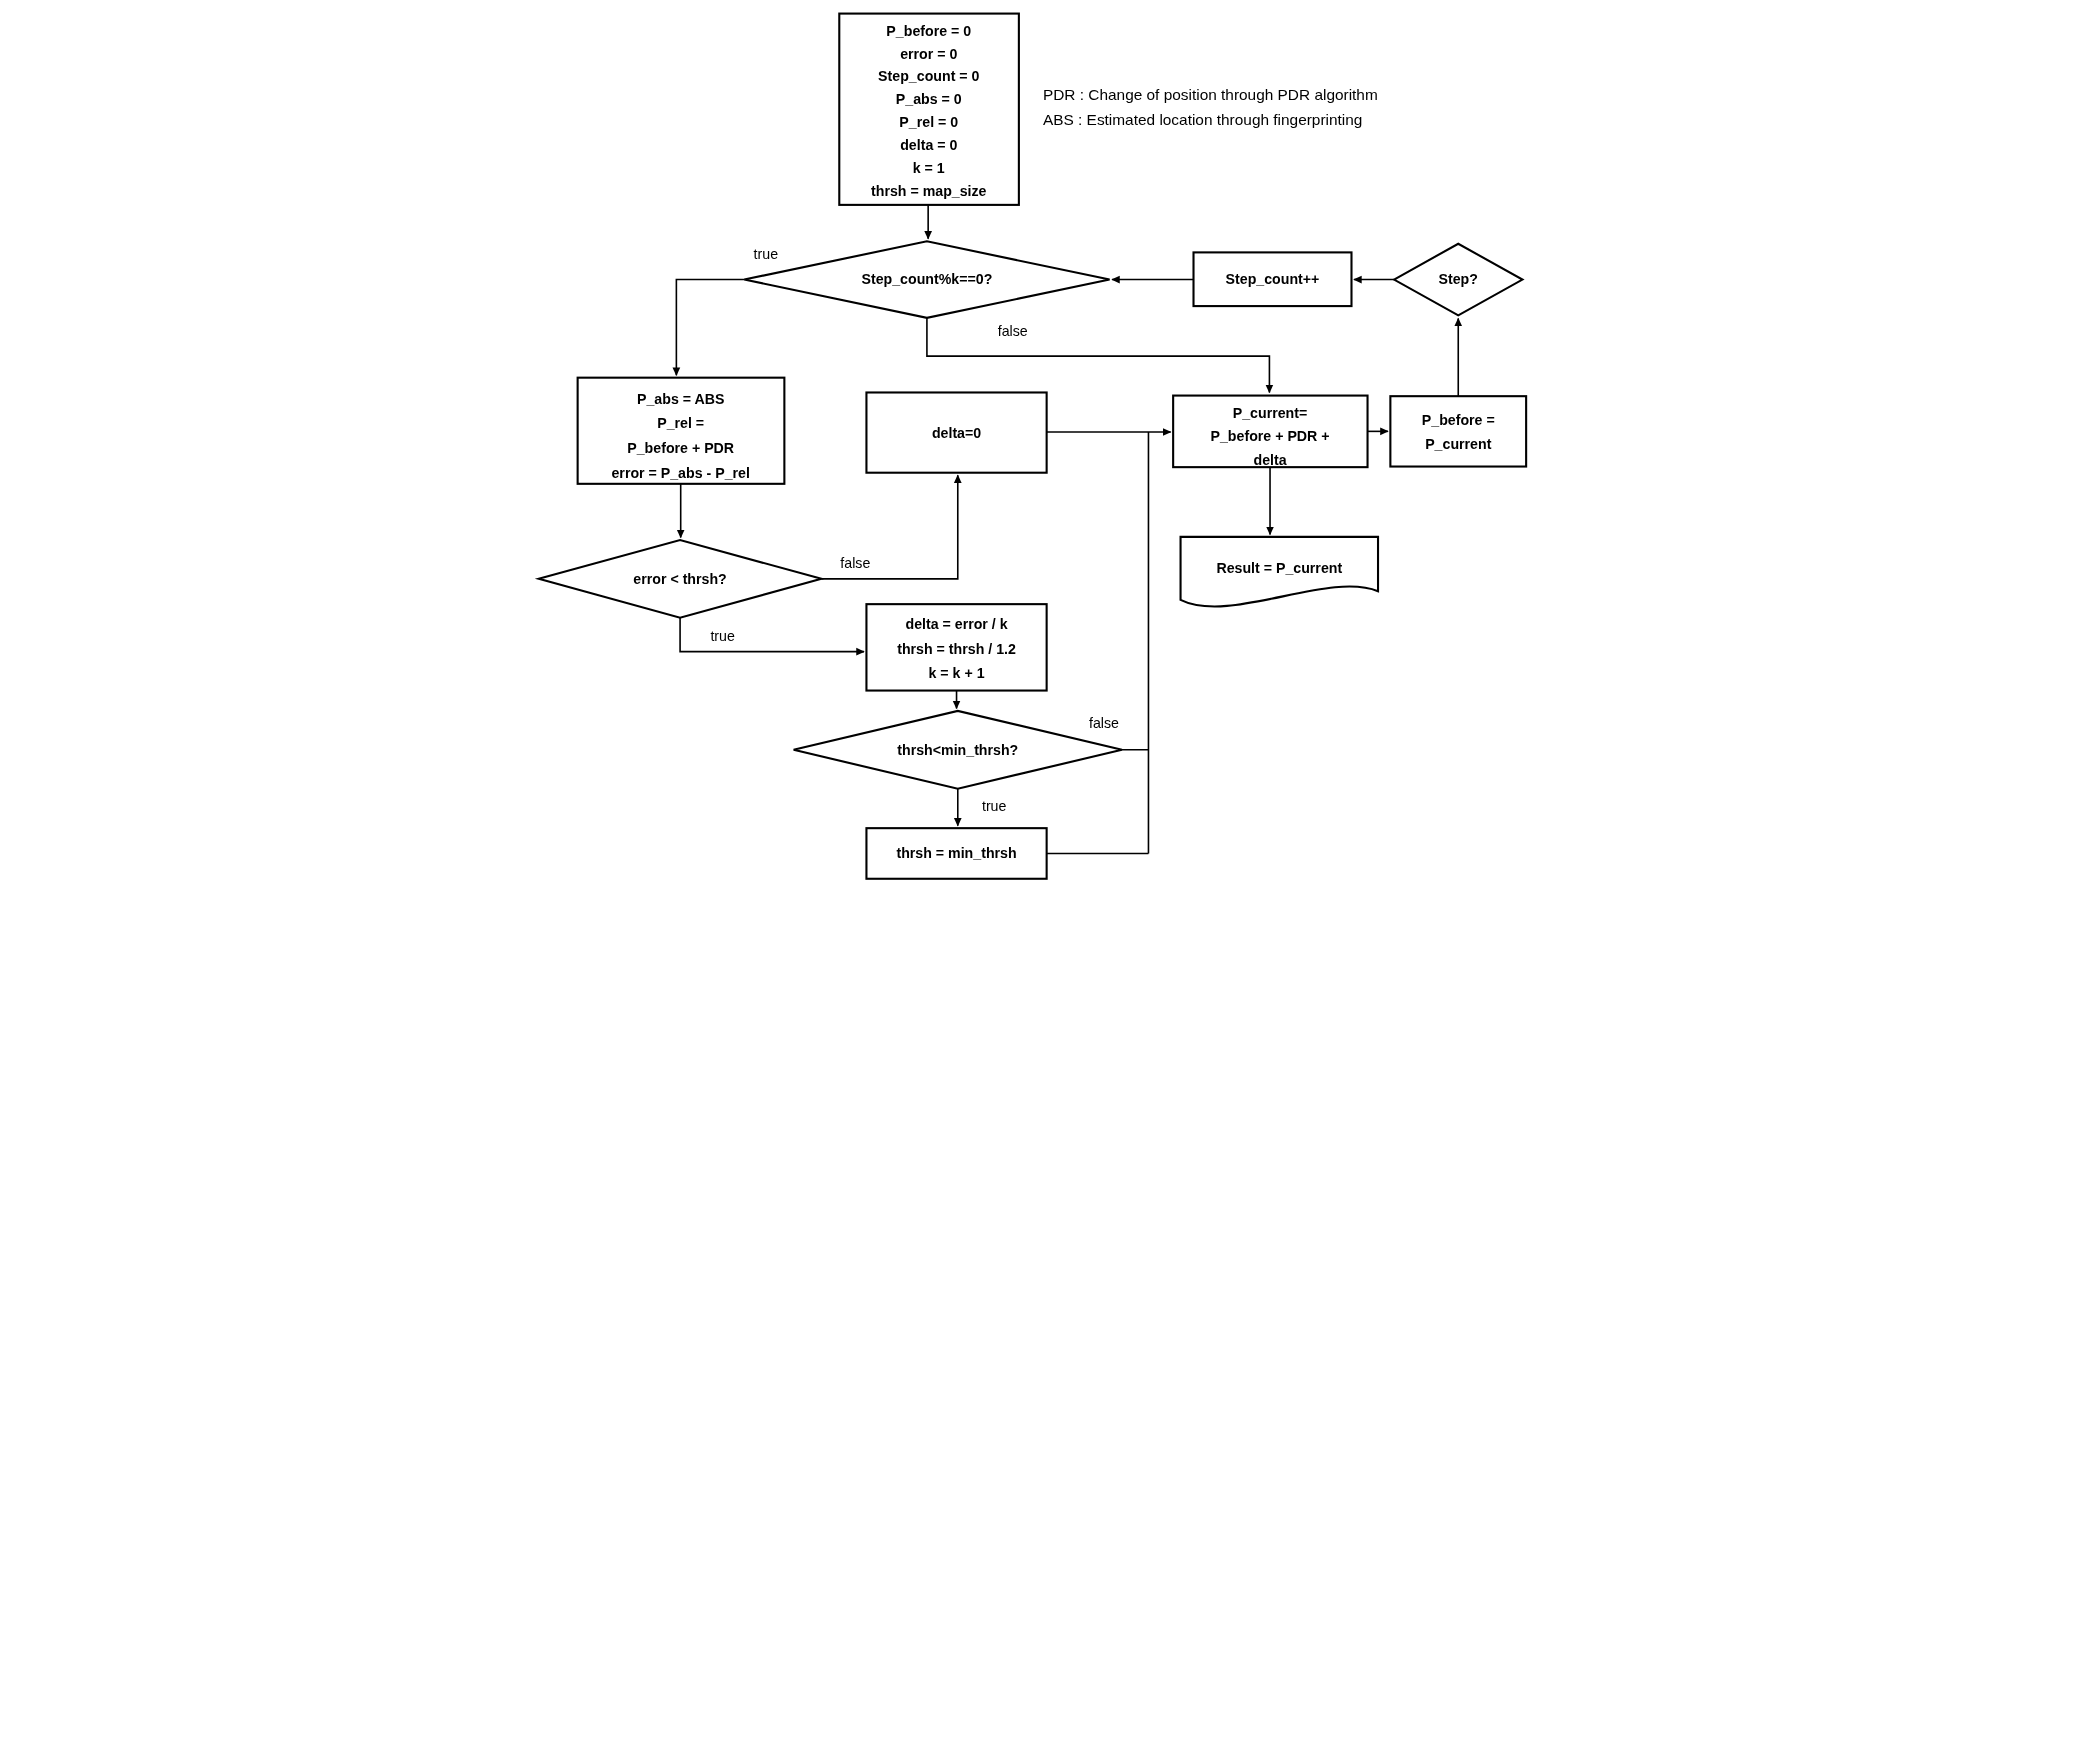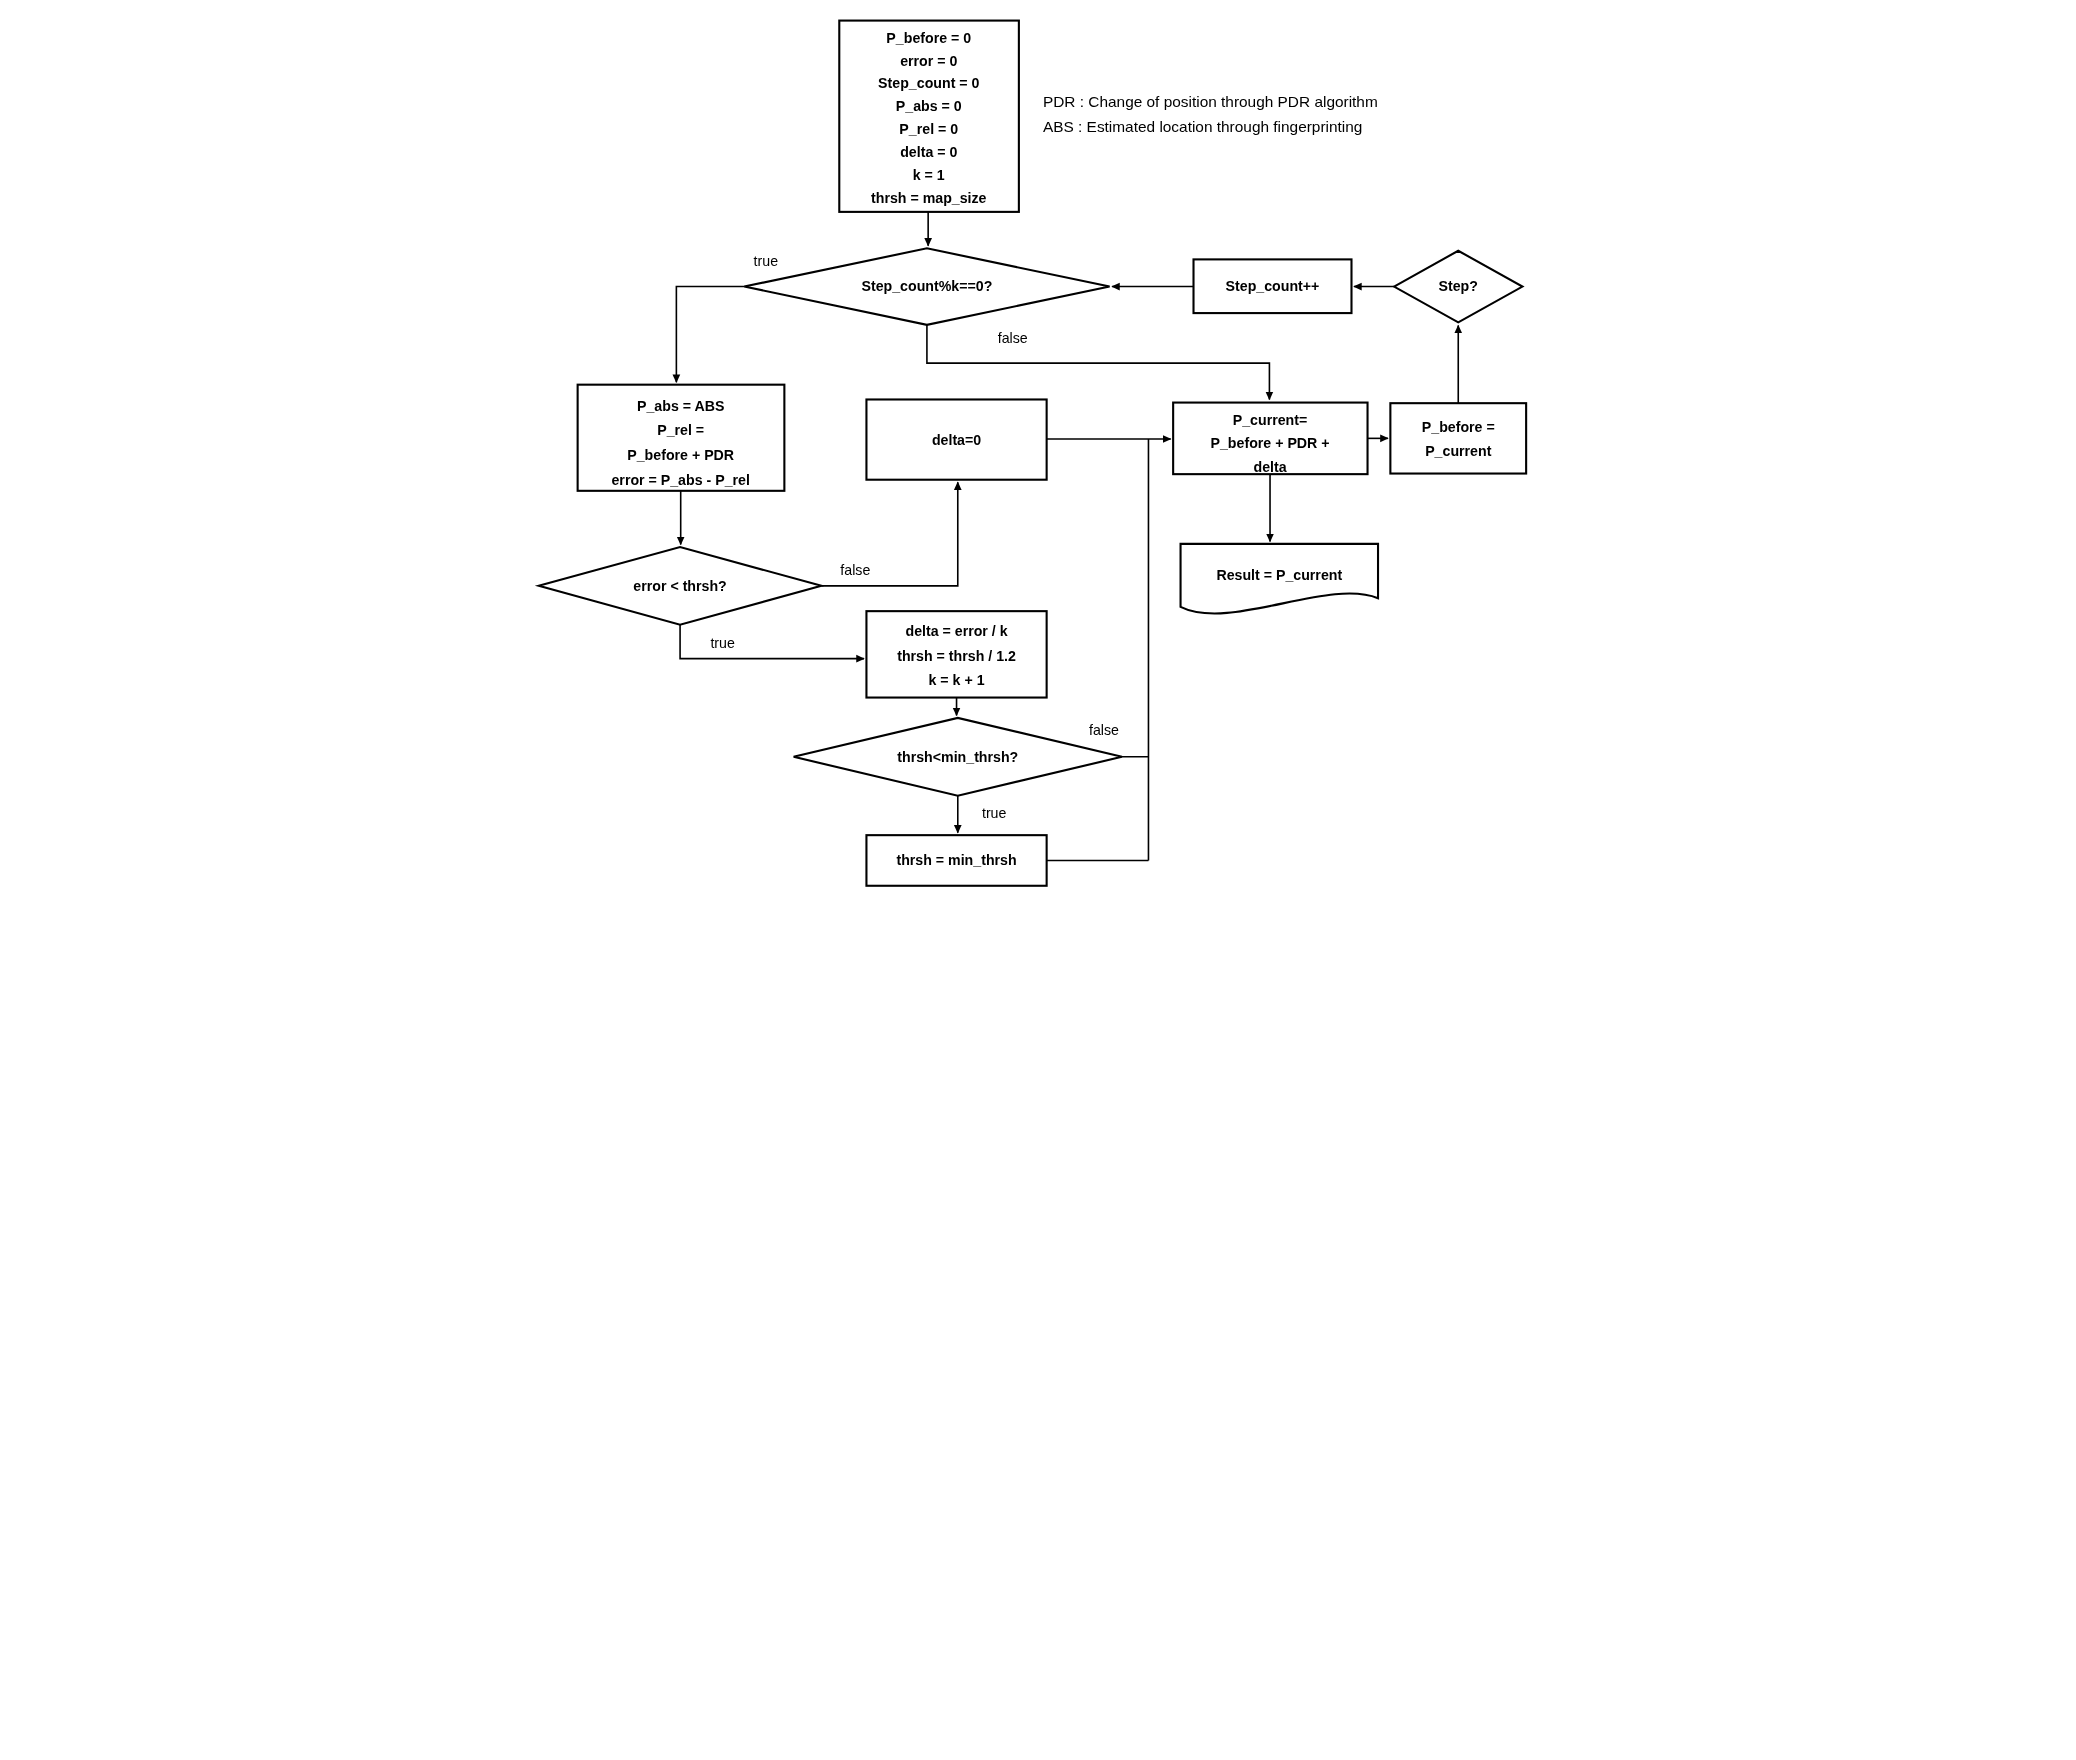--- a/index.html
+++ b/index.html
@@ -3,21 +3,21 @@
 <meta charset="utf-8">
 <style>
   html, body {
     margin: 0;
     padding: 0;
     background: #ffffff;
   }
   .stage {
     width: 1038px;
     height: 880px;
-    margin: 7px auto;
+    margin: 0 auto;
     background: #ffffff;
     position: relative;
   }
   svg { display: block; }
   .shape {
     fill: #ffffff;
     stroke: #000000;
     stroke-width: 3.4;
   }
   .edge {

